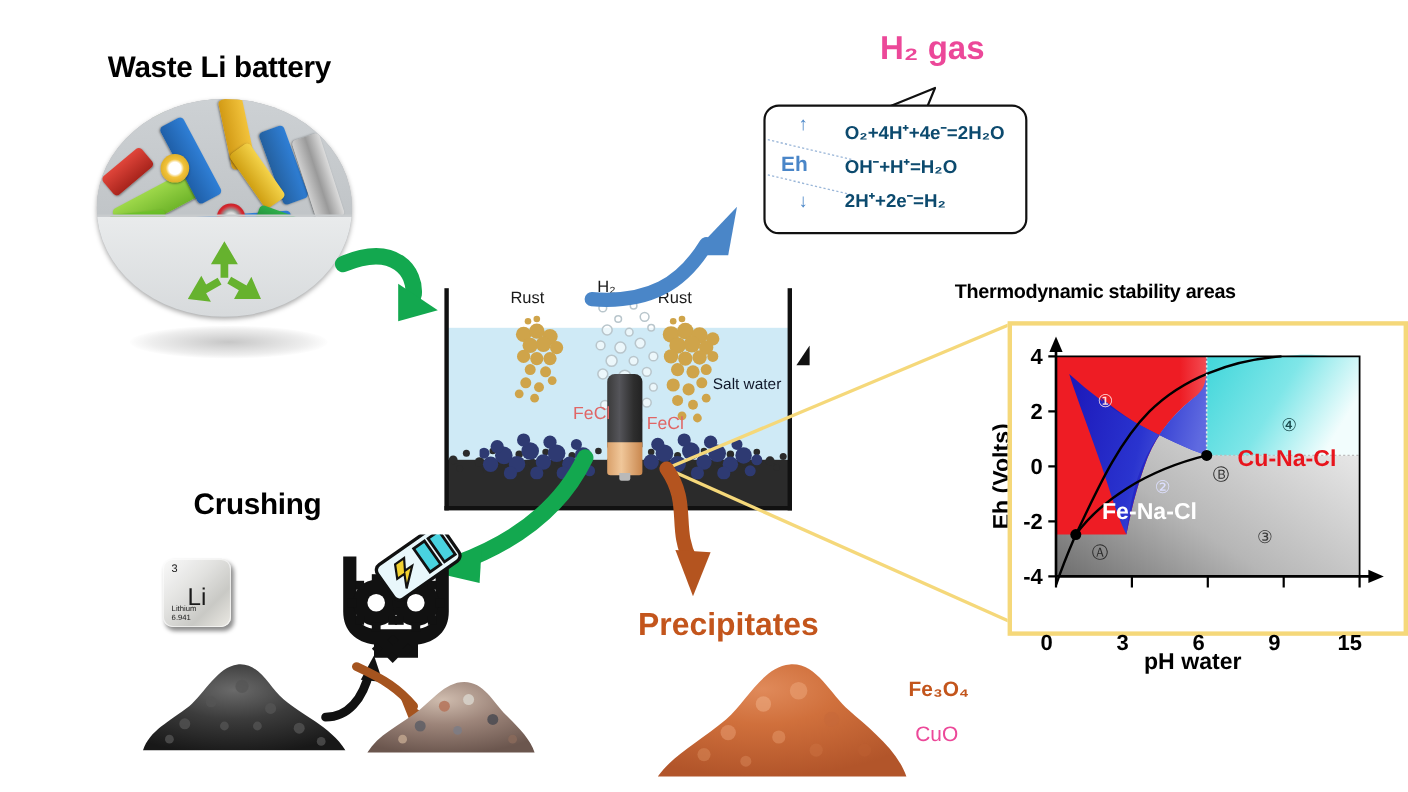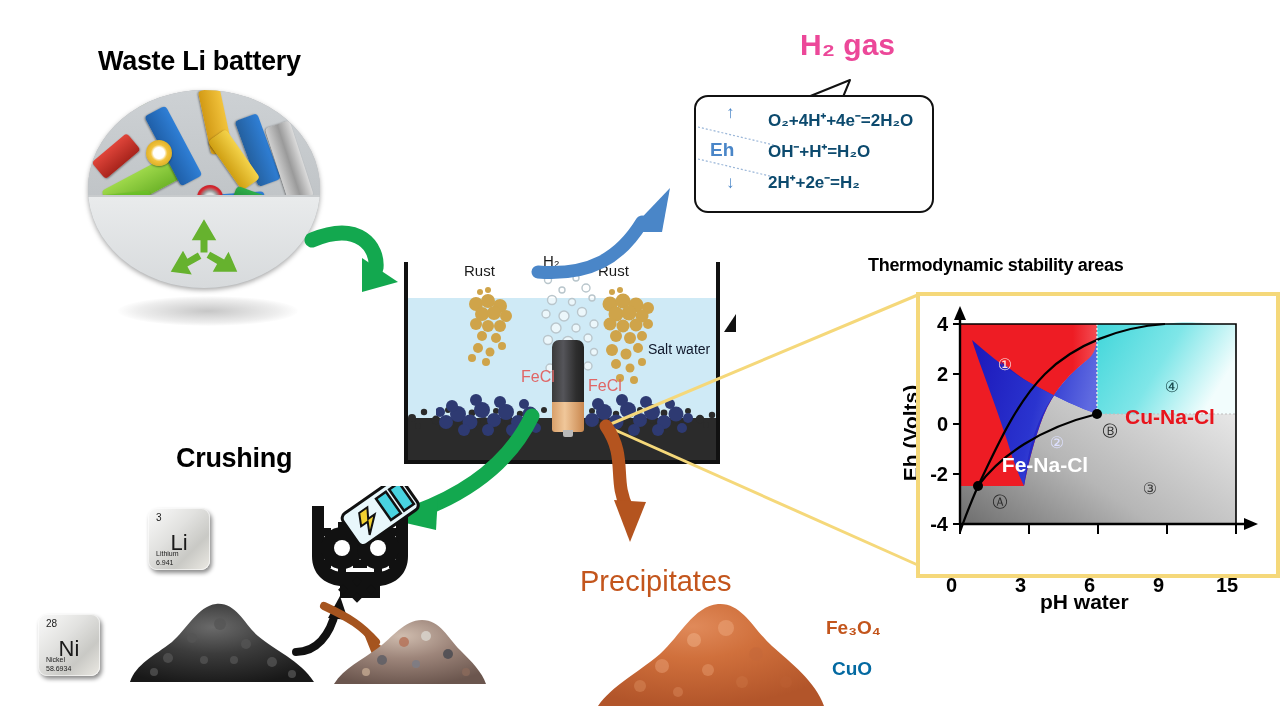--- a/index.html
+++ b/index.html
@@ -110,23 +110,23 @@
   .eltile .wt{position:absolute;left:8px;bottom:4px;font-size:7px;}
 
   
   #crusher{left:296px;top:486px;width:128px;height:128px;}
 
   
   #lbl-waste{left:98px;top:46px;font-size:27px;}
   #lbl-discharge{left:424px;top:166px;font-size:26px;}
   #lbl-crushing{left:176px;top:443px;font-size:27px;}
   #lbl-h2gas{left:800px;top:28px;font-size:30px;color:#ec4899;font-weight:bold;}
-  #lbl-precip{left:580px;top:565px;font-size:29px;color:#c3551c;font-weight:normal;}
+  #lbl-precip{left:580px;top:552px;font-size:29px;color:#c3551c;font-weight:bold;}
   #lbl-fe3o4{left:826px;top:617px;font-size:19px;color:#c3551c;font-weight:bold;}
-  #lbl-cuo{left:832px;top:658px;font-size:19px;color:#0369a1;font-weight:bold;}
+  #lbl-cuo{left:832px;top:658px;font-size:19px;color:#ec4899;font-weight:normal;}
   #lbl-rust1{left:464px;top:262px;font-size:15px;color:#1a1a1a;}
   #lbl-rust2{left:598px;top:262px;font-size:15px;color:#1a1a1a;}
   #lbl-h2{left:543px;top:252px;font-size:15px;color:#1a1a1a;}
   #lbl-salt{left:648px;top:317px;font-size:14px;color:#0f172a;margin-top:24px;}
   #lbl-fecl1{left:521px;top:368px;font-size:16px;color:#e06666;}
   #lbl-fecl2{left:588px;top:377px;font-size:16px;color:#e06666;}
 </style>
 </head>
 <body>
 
@@ -626,26 +626,20 @@
   </svg>
 
 
   <div class="eltile" style="left:148px;top:508px;width:62px;height:62px;">
     <div class="num">3</div>
     <div class="sym">Li</div>
     <div class="nm">Lithium</div>
     <div class="wt">6.941</div>
   </div>
 
-  <div class="eltile" style="left:38px;top:614px;width:62px;height:62px;">
-    <div class="num">28</div>
-    <div class="sym">Ni</div>
-    <div class="nm">Nickel</div>
-    <div class="wt">58.6934</div>
-  </div>
 
   <div class="abs" id="lbl-precip">Precipitates</div>
 
   <svg class="abs" style="left:590px;top:596px;" width="240" height="116">
     <defs>
       <radialGradient id="orgP" cx="42%" cy="22%" r="78%">
         <stop offset="0%" stop-color="#e08a5a"></stop>
         <stop offset="40%" stop-color="#d0703c"></stop>
         <stop offset="100%" stop-color="#b2552a"></stop>
       </radialGradient>

